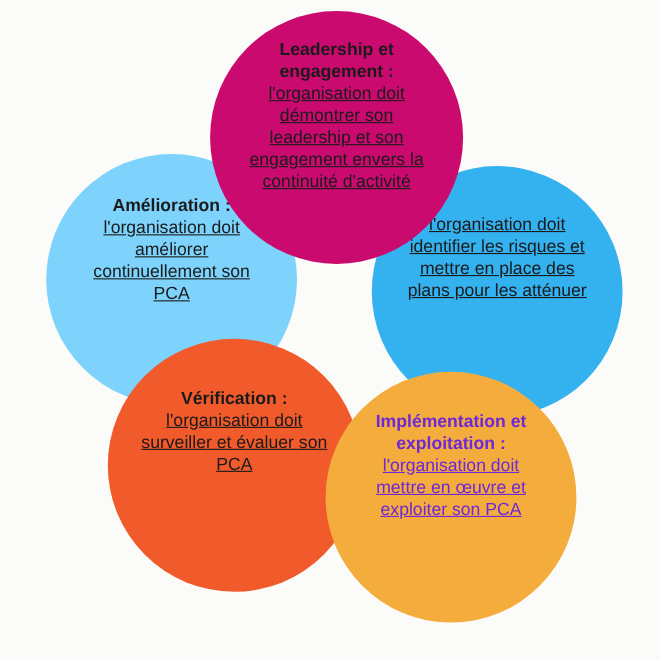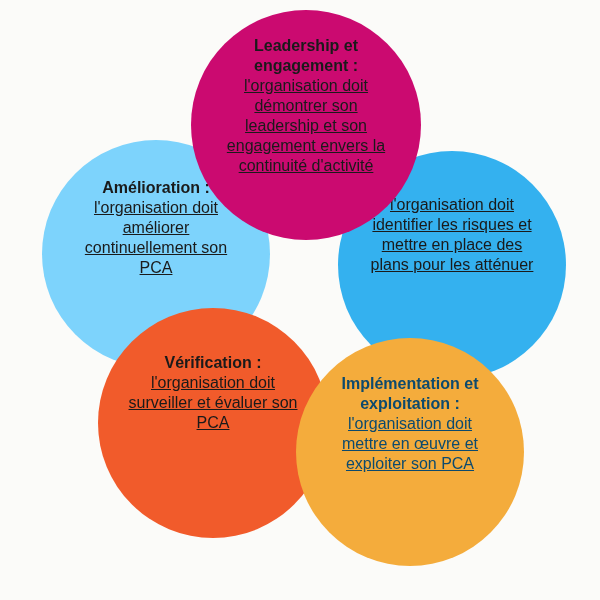--- a/index.html
+++ b/index.html
@@ -73,21 +73,21 @@
 plans pour les atténuer</span>
   </div>
 
   <div class="circle c-verification" style="background: rgb(241, 91, 43); color: rgb(26, 26, 26);">
     <span class="title">Vérification :</span>
     <span class="body">l'organisation doit
 surveiller et évaluer son
 PCA</span>
   </div>
 
-  <div class="circle c-implementation" style="background: rgb(244, 172, 60); color: #0c4a6e;">
+  <div class="circle c-implementation" style="background: rgb(244, 172, 60); color: #6d28d9;">
     <span class="title">Implémentation et
 exploitation :</span>
     <span class="body">l'organisation doit
 mettre en œuvre et
 exploiter son PCA</span>
   </div>
 
 </div>
 
 </body></html>

